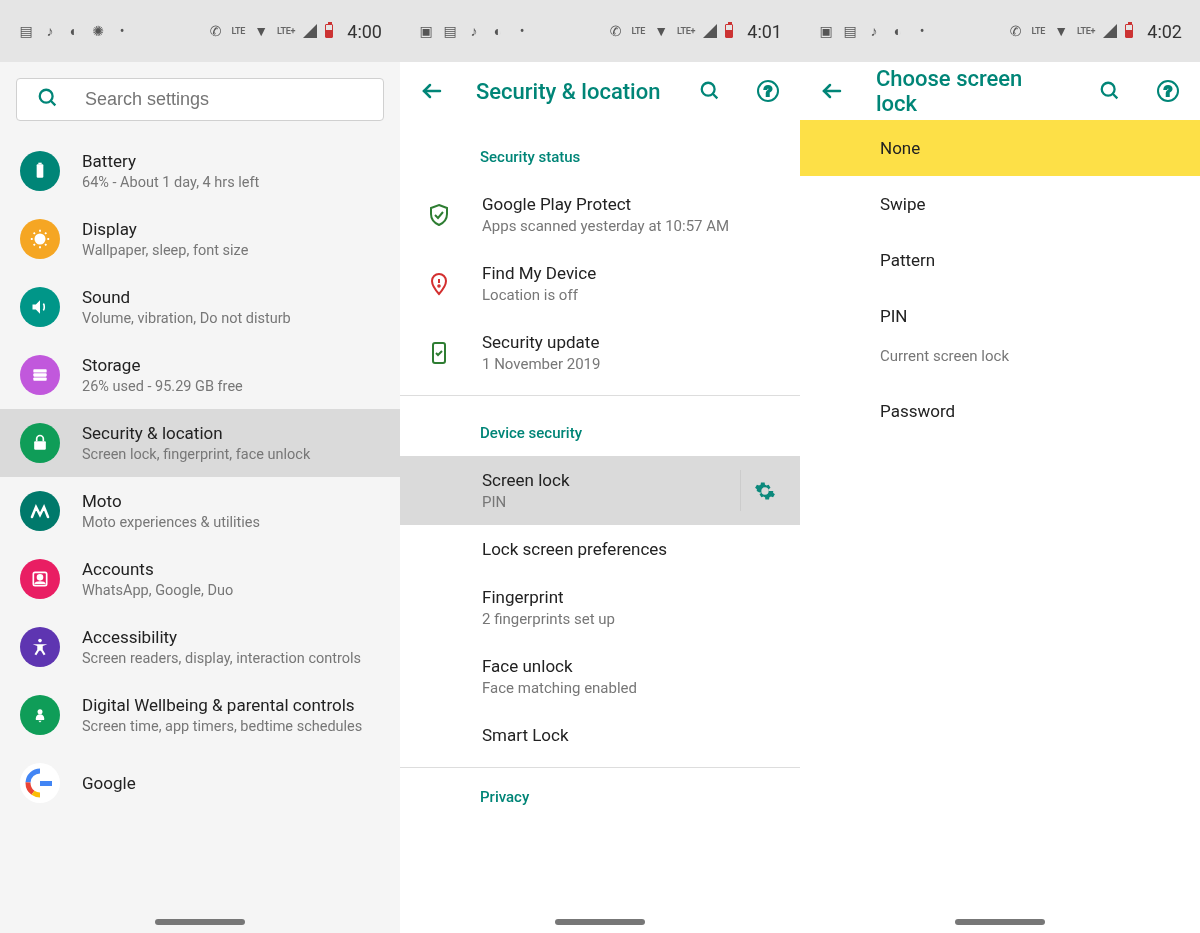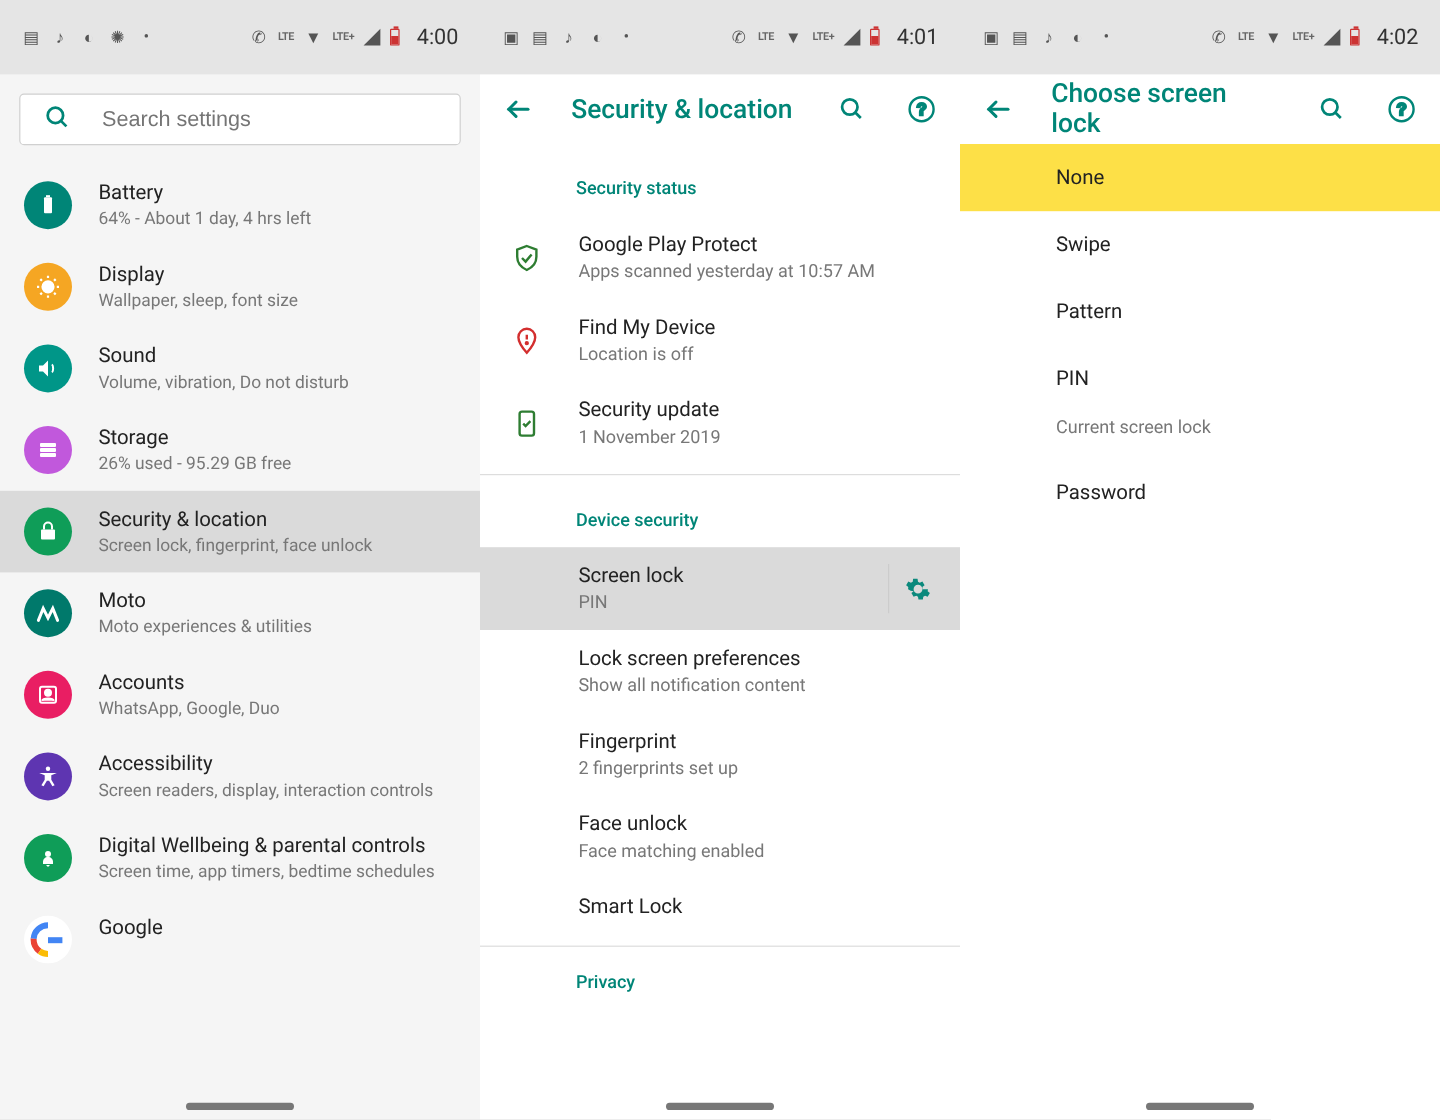--- a/index.html
+++ b/index.html
@@ -59,21 +59,21 @@
     border: none;
     outline: none;
     font-size: 18px;
     color: #666;
     flex: 1;
     background: transparent;
   }
   .p1-list { }
   .p1-item {
     display: flex;
-    align-items: flex-start;
+    align-items: center;
     padding: 14px 20px;
     gap: 22px;
   }
   .p1-item.sel { background: #dadada; }
   .p1-ic {
     width: 40px; height: 40px; border-radius: 50%;
     display: flex; align-items: center; justify-content: center;
     color: #fff; flex-shrink: 0;
   }
   .p1-txt { flex:1; }
@@ -400,21 +400,20 @@
         <div class="gear-btn">
           <svg width="22" height="22" viewBox="0 0 24 24" fill="#008577">
             <path d="M12 8a4 4 0 100 8 4 4 0 000-8zm9 4a9 9 0 01-.2 1.9l2 1.6-2 3.4-2.4-1a7 7 0 01-1.6.9l-.4 2.6h-4l-.4-2.6a7 7 0 01-1.6-.9l-2.4 1-2-3.4 2-1.6A9 9 0 013 12a9 9 0 01.2-1.9l-2-1.6 2-3.4 2.4 1a7 7 0 011.6-.9L7.6 2.6h4l.4 2.6a7 7 0 011.6.9l2.4-1 2 3.4-2 1.6c.1.6.2 1.2.2 1.9z" opacity="0.95"></path>
           </svg>
         </div>
       </div>
       <div class="p2-item">
         <div class="p2-ic"></div>
         <div class="p2-txt">
           <div class="p2-title">Lock screen preferences</div>
-          <div class="p2-sub">Show all notification content</div>
         </div>
       </div>
       <div class="p2-item">
         <div class="p2-ic"></div>
         <div class="p2-txt">
           <div class="p2-title">Fingerprint</div>
           <div class="p2-sub">2 fingerprints set up</div>
         </div>
       </div>
       <div class="p2-item">

